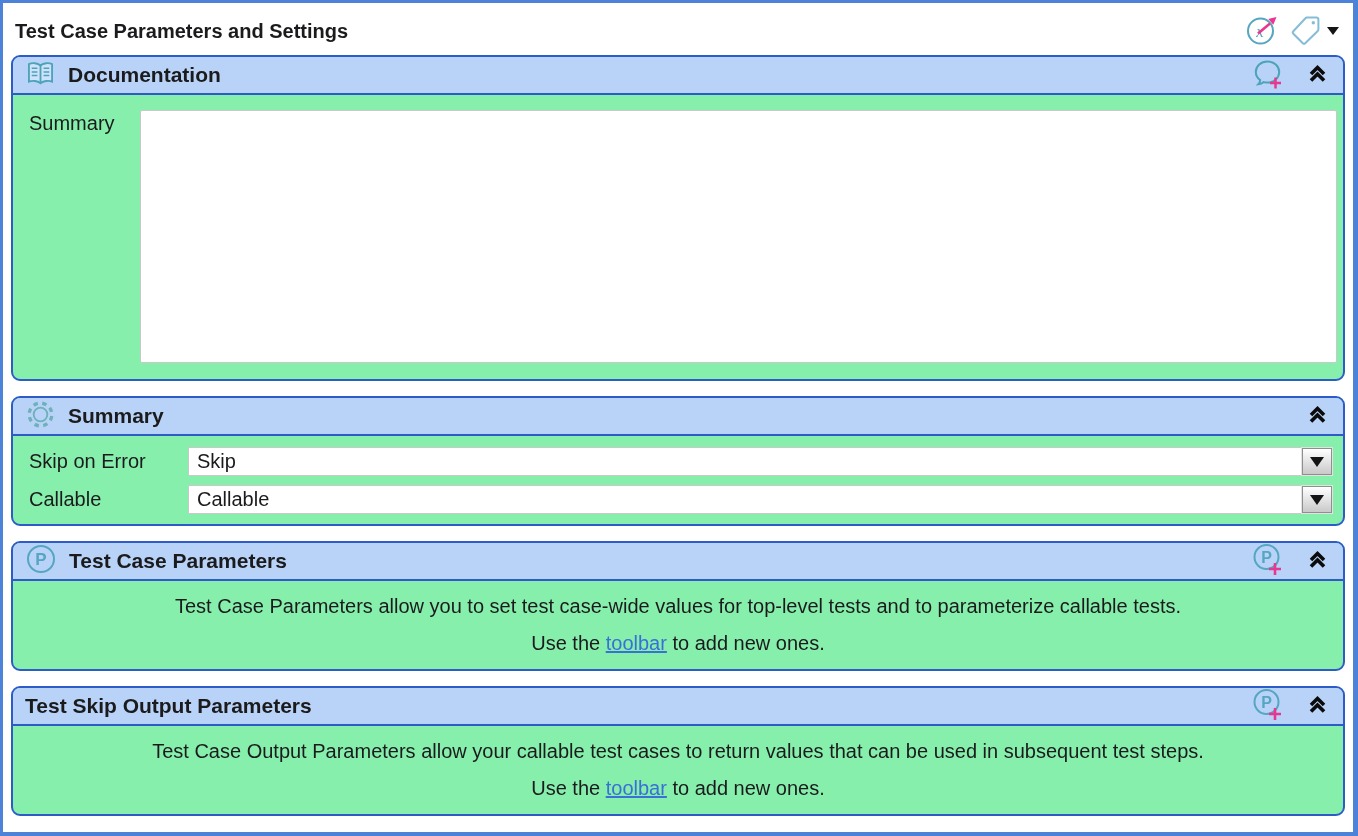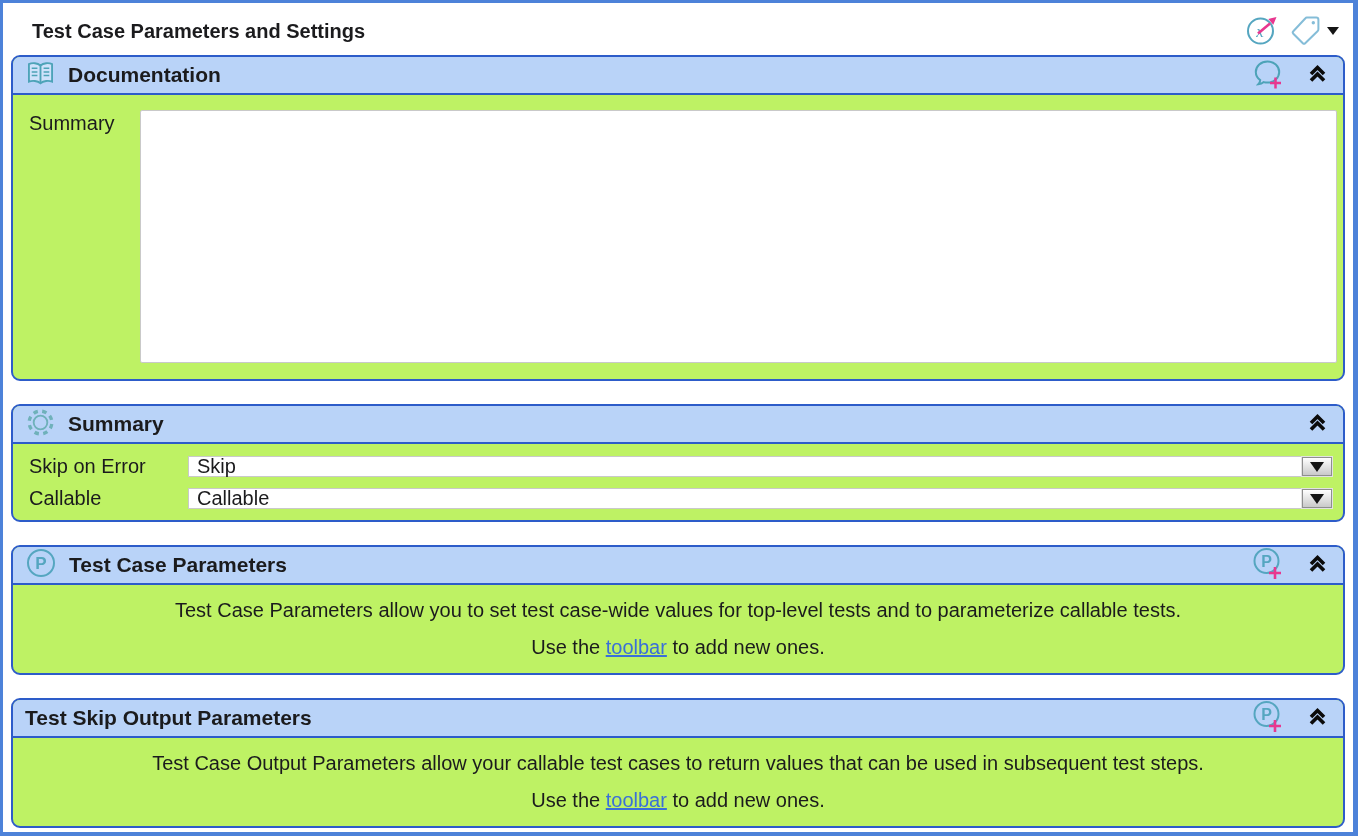--- a/index.html
+++ b/index.html
@@ -6,26 +6,26 @@
   html,body { margin:0; padding:0; }
   body {
     width:1358px; height:836px;
     background:#ffffff;
     border:3px solid #4d82d9; border-right-width:5px; border-bottom-width:4px;
     font-family:"Liberation Sans", sans-serif;
     color:#1b1b1d;
     overflow:hidden;
   }
   .title-bar { display:flex; align-items:center; height:52px; padding:8px 14px 4px 12px; }
-  .page-title { font-size:20px; font-weight:bold; margin:17px; }
+  .page-title { font-size:20px; font-weight:bold; margin:0; }
   .title-actions { margin-left:auto; display:flex; align-items:center; gap:6px; }
   .icon-btn { display:flex; align-items:center; justify-content:center; background:none; border:none; padding:0; cursor:pointer; }
   .caret-down { width:0; height:0; border-left:6px solid transparent; border-right:6px solid transparent; border-top:8px solid #151515; margin-left:4px; }
 
-  .panel { margin:0 8px 23px 8px; border:2px solid #2d5cc9; border-radius:9px; overflow:hidden; background:#bef264; }
+  .panel { margin:0 8px 15px 8px; border:2px solid #2d5cc9; border-radius:9px; overflow:hidden; background:#86efac; }
   .panel:last-of-type { margin-bottom:4px; }
   .panel-header {
     display:flex; align-items:center; gap:12px;
     background:#b9d3f8; border-bottom:2px solid #2d5cc9;
     height:38px; padding:0 14px 0 12px;
   }
   .panel-title { font-size:21px; font-weight:bold; }
   .header-actions { margin-left:auto; display:flex; align-items:center; gap:20px; }
 
   .doc-body { display:flex; gap:5px; padding:15px 6px 16px 16px; }
@@ -34,21 +34,21 @@
     flex:1; height:253px; resize:none;
     border:1px solid #c9c9c9; border-radius:2px;
     font-family:inherit; font-size:18px; padding:6px 8px;
     outline:none; background:#fff;
   }
 
   .settings-body { padding:11px 10px 10px 16px; }
   .field-row { display:flex; align-items:center; margin-bottom:9px; }
   .field-row:last-child { margin-bottom:0; }
   .field-label { width:159px; flex:none; font-size:20px; }
-  .combo { flex:1; display:flex; align-items:stretch; height:21px; border:1px solid #c9c9c9; background:#fff; }
+  .combo { flex:1; display:flex; align-items:stretch; height:29px; border:1px solid #c9c9c9; background:#fff; }
   .combo-value { flex:1; display:flex; align-items:center; font-size:20px; padding-left:8px; }
   .combo-btn {
     width:30px; flex:none; display:flex; align-items:center; justify-content:center;
     border:1px solid #8f8f8f; outline:1px solid #e2e2e2;
     background:linear-gradient(#ffffff, #c9c9c9); cursor:pointer;
   }
   .tri-down { width:0; height:0; border-left:7px solid transparent; border-right:7px solid transparent; border-top:10px solid #141414; }
 
   .info-body { padding:14px 12px; text-align:center; font-size:20px; }
   .info-desc { margin:0 0 14px 0; }

